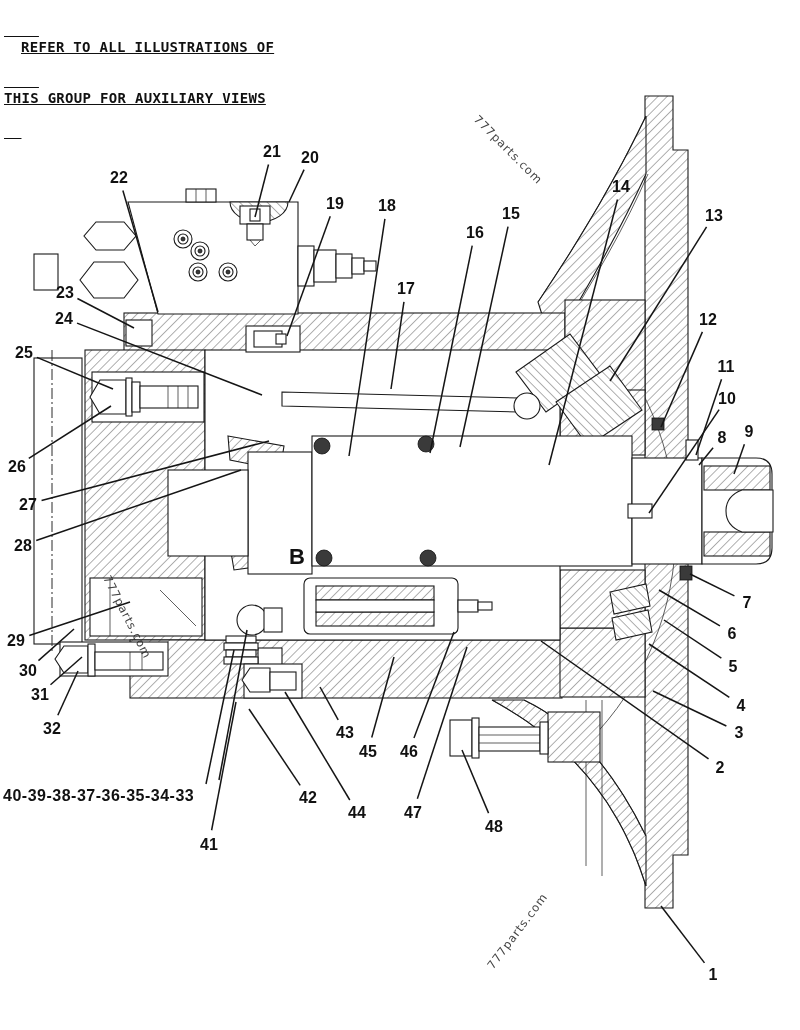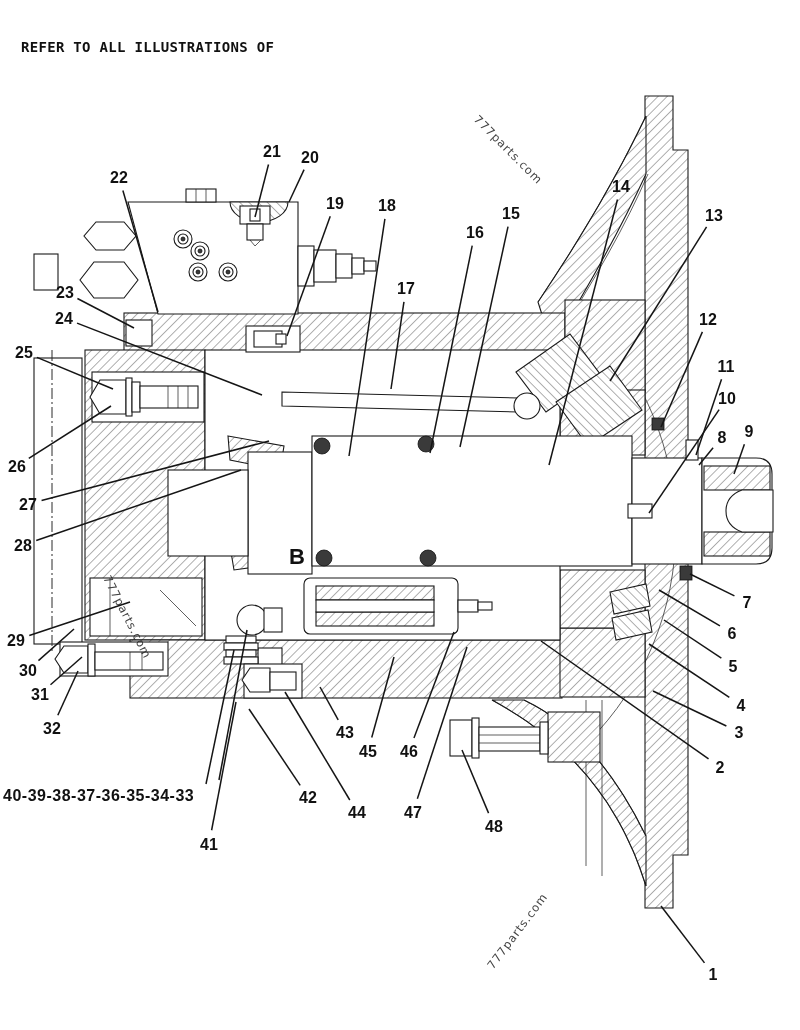--- a/index.html
+++ b/index.html
@@ -1,19 +1,19 @@
 <!DOCTYPE html>
 <html><head>
 <meta charset="utf-8">
 <style>
   html,body{margin:0;padding:0;background:#fff;}
   #stage{position:relative;width:800px;height:1030px;background:#fff;overflow:hidden;
          font-family:"Liberation Sans",sans-serif;}
   #hdr{position:absolute;left:4px;top:5px;color:#111;
-       font:700 14px "DejaVu Sans Mono",monospace;letter-spacing:.3px;line-height:17px;white-space:pre;}
+       font:700 14px "DejaVu Sans Mono",monospace;letter-spacing:.3px;line-height:17px;white-space:pre;text-decoration:underline;}
   #hdr .l1{margin-left:17px;}
   svg{position:absolute;left:0;top:0;}
   .o{fill:#fff;stroke:#1a1a1a;stroke-width:1.1;}
   .hA{fill:url(#h1);stroke:#1a1a1a;stroke-width:1.1;}
   .hB{fill:url(#h2);stroke:#1a1a1a;stroke-width:1.1;}
   .thin{stroke:#1a1a1a;stroke-width:.7;fill:none;}
   .dk{fill:#3a3a3a;stroke:#111;stroke-width:.8;}
   .cl{stroke:#2a2a2a;stroke-width:1;fill:none;stroke-dasharray:11 3 2 3;}
   .leader{stroke:#151515;stroke-width:1.5;fill:none;}
   .callout{font:700 16px "Liberation Sans",sans-serif;fill:#111;}
@@ -21,20 +21,21 @@
   .blabel{font:700 22px "Liberation Sans",sans-serif;fill:#111;}
   .wm{font:11.5px "DejaVu Sans",sans-serif;fill:#222;opacity:.85;letter-spacing:1px;}
 </style>
 </head>
 <body>
 
 <div id="stage">
 
   <div id="hdr">
     <div class="l1">REFER TO ALL ILLUSTRATIONS OF</div>
+    <div class="l2">THIS GROUP FOR AUXILIARY VIEWS</div>
   </div>
 
   <svg width="800" height="1030" viewBox="0 0 800 1030">
     <defs>
       <pattern id="h1" width="6.5" height="6.5" patternUnits="userSpaceOnUse" patternTransform="rotate(45)">
         <rect width="6.5" height="6.5" fill="#fff"></rect>
         <line x1="0" y1="0" x2="0" y2="6.5" stroke="#2b2b2b" stroke-width="0.75"></line>
       </pattern>
       <pattern id="h2" width="6.5" height="6.5" patternUnits="userSpaceOnUse" patternTransform="rotate(-45)">
         <rect width="6.5" height="6.5" fill="#fff"></rect>

